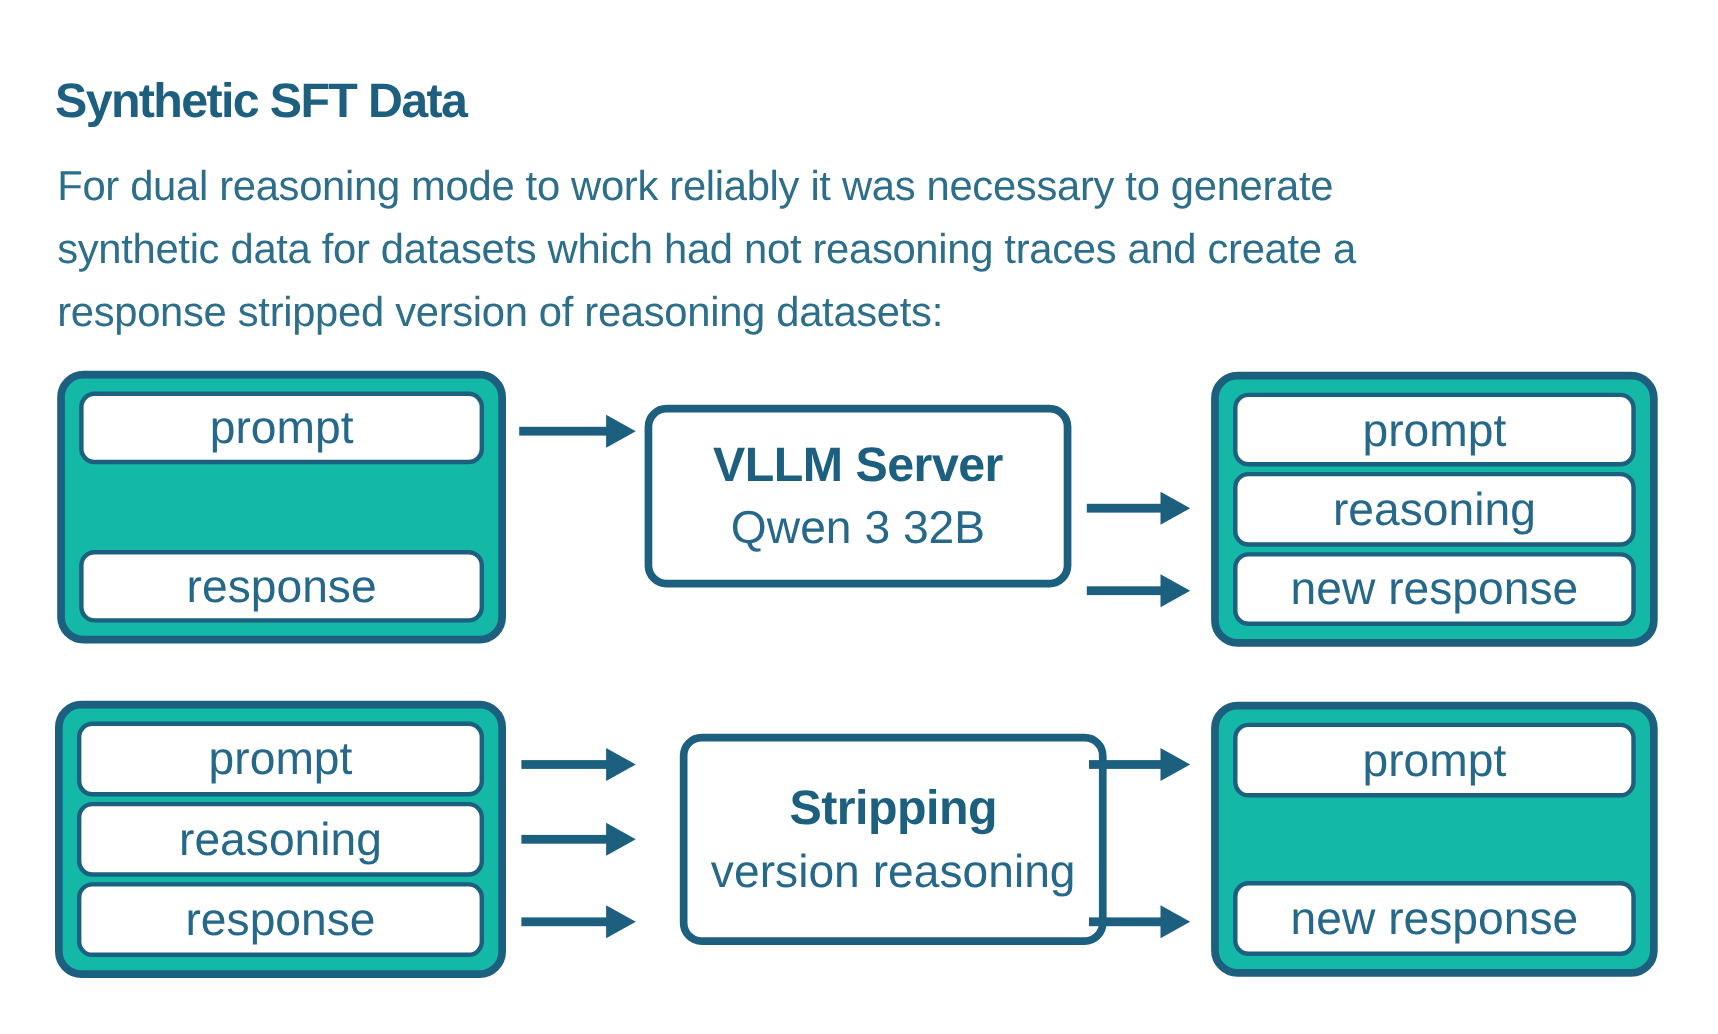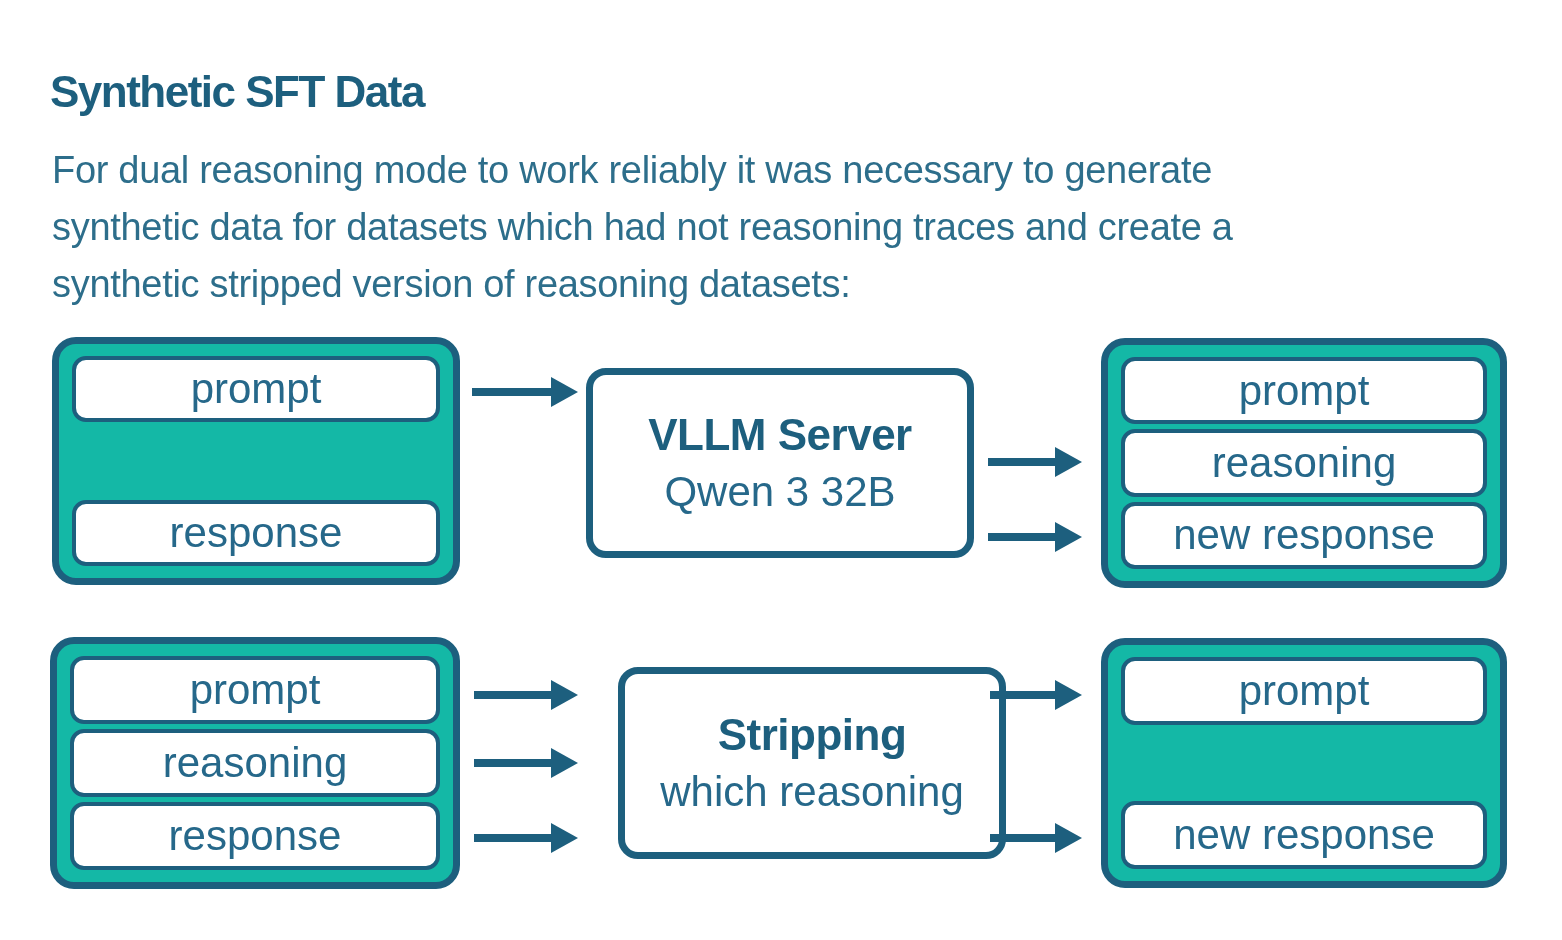--- a/index.html
+++ b/index.html
@@ -108,33 +108,33 @@
   }
 </style>
 </head>
 <body>
 
 <div class="canvas">
 
   <h1 class="title">Synthetic SFT Data</h1>
   <div class="desc-line" style="top:142px;">For dual reasoning mode to work reliably it was necessary to generate</div>
   <div class="desc-line" style="top:199px;">synthetic data for datasets which had not reasoning traces and create a</div>
-  <div class="desc-line" style="top:256px;">synthetic stripped version of reasoning datasets:</div>
+  <div class="desc-line" style="top:256px;">response stripped version of reasoning datasets:</div>
 
   <div class="dataset-box two-fields" style="left:52px; top:337px; width:408px; height:248px;">
     <div class="field">prompt</div>
     <div class="field">response</div>
   </div>
 
   <div class="arrow" style="left:472px; top:377px; width:106px;">
     <span class="shaft"></span>
     <span class="head"></span>
   </div>
 
-  <div class="process-box" style="left:586px; top:368px; width:388px; height:190px;">
+  <div class="process-box" style="left:586px; top:368px; width:388px; height:166px;">
     <div class="process-name">VLLM Server</div>
     <div class="process-detail">Qwen 3 32B</div>
   </div>
 
   <div class="arrow" style="left:988px; top:447px; width:94px;">
     <span class="shaft"></span>
     <span class="head"></span>
   </div>
   <div class="arrow" style="left:988px; top:522px; width:94px;">
     <span class="shaft"></span>
@@ -161,21 +161,21 @@
     <span class="shaft"></span>
     <span class="head"></span>
   </div>
   <div class="arrow" style="left:474px; top:823px; width:104px;">
     <span class="shaft"></span>
     <span class="head"></span>
   </div>
 
   <div class="process-box" style="left:618px; top:667px; width:388px; height:192px;">
     <div class="process-name">Stripping</div>
-    <div class="process-detail">which reasoning</div>
+    <div class="process-detail">version reasoning</div>
   </div>
 
   <div class="arrow" style="left:990px; top:680px; width:92px;">
     <span class="shaft"></span>
     <span class="head"></span>
   </div>
   <div class="arrow" style="left:990px; top:823px; width:92px;">
     <span class="shaft"></span>
     <span class="head"></span>
   </div>

